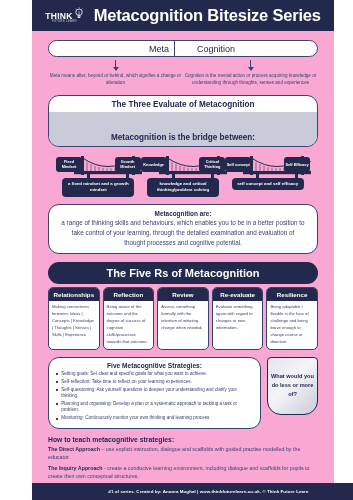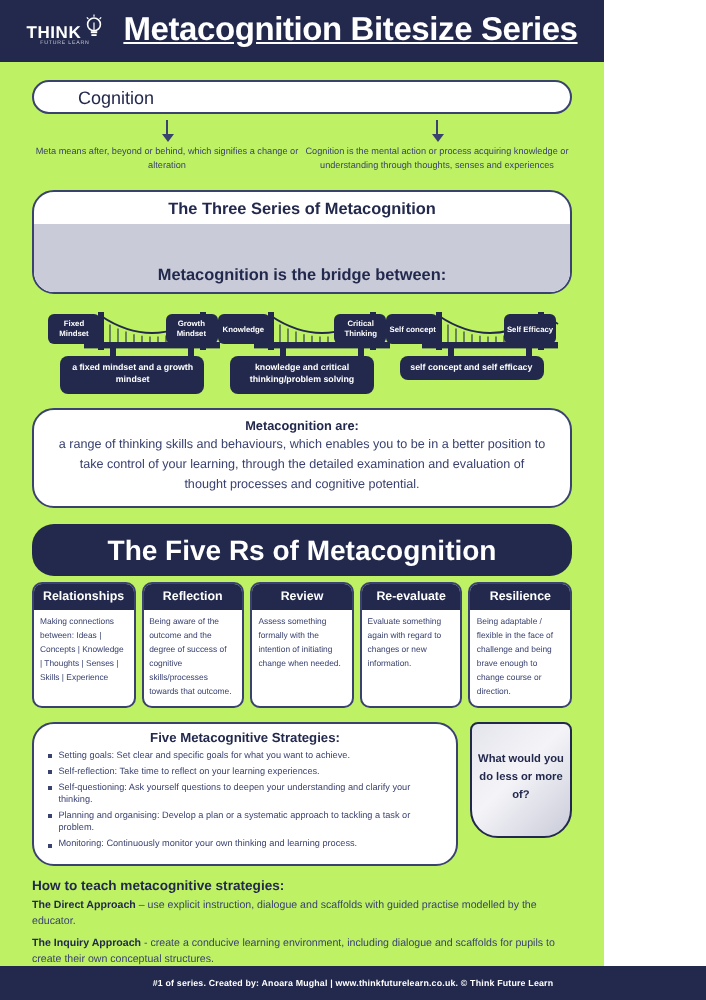--- a/index.html
+++ b/index.html
@@ -2,33 +2,33 @@
 <html><head>
 <meta charset="utf-8">
 <style>
   * { box-sizing: border-box; margin: 0; padding: 0; }
   html, body {
     width: 353px; height: 500px;
     font-family: "Liberation Sans", sans-serif;
     background: #ffffff;
     overflow: hidden;
   }
-  .page { position: relative; width: 302px; height: 500px; background: #bef264; }
+  .page { position: relative; width: 302px; height: 500px; background: #f9a8d4; margin-left: 32px; }
 
   
   .header {
     height: 31px; background: #23294d;
     display: flex; align-items: center; justify-content: center; gap: 10px;
   }
   .logo { display: flex; flex-direction: column; align-items: center; line-height: 1; }
   .logo-row { display: flex; align-items: flex-end; }
   .logo-think { font-size: 8.5px; font-weight: bold; color: #fff; letter-spacing: 0.3px; }
   .logo-bulb { width: 10px; height: 13px; margin-left: 1px; position: relative; }
   .logo-sub { font-size: 2.6px; color: #c9cbd8; letter-spacing: .4px; margin-top: 1px; }
-  .header-title { font-size: 16.5px; font-weight: bold; color: #fff; letter-spacing: -0.2px; text-decoration: underline; }
+  .header-title { font-size: 16.5px; font-weight: bold; color: #fff; letter-spacing: -0.2px; }
 
   
   .band { background: #c9cbd8; padding: 6px 24px 8px; text-align: center; }
   .band-h { font-size: 10px; font-weight: bold; color: #23294d; margin-bottom: 3px; }
   .band-p { font-size: 7.6px; font-weight: bold; color: #23294d; line-height: 1.35; }
 
   
   .obox {
     border: 1.2px solid #3a4270; border-radius: 11px; background: #fff;
   }
@@ -88,21 +88,21 @@
 
   
   .are-wrap { margin: 7px 16px 0; padding: 5px 12px 6px; text-align: center; }
   .are-h { font-size: 6.4px; font-weight: bold; color: #23294d; margin-bottom: 1px; }
   .are-p { font-size: 6.3px; color: #3a4270; line-height: 1.55; }
 
   
   .five-wrap { margin: 8px 16px 0; }
   .five-head {
     background: #23294d; color: #fff; border-radius: 11px;
-    text-align: center; font-size: 14px; font-weight: bold; padding: 5px 0;
+    text-align: center; font-size: 11px; font-weight: bold; padding: 5px 0;
   }
   .five-row { display: flex; gap: 3px; margin-top: 3px; }
   .five-card {
     flex: 1; border: 1px solid #3a4270; border-radius: 5px; overflow: hidden;
     background: #fff; min-height: 54px;
   }
   .five-card-h {
     background: #23294d; color: #fff; text-align: center;
     font-size: 6.2px; font-weight: bold; padding: 3px 1px;
   }
@@ -158,39 +158,40 @@
         </span>
       </div>
       <div class="logo-sub">FUTURE LEARN</div>
     </div>
     <div class="header-title">Metacognition Bitesize Series</div>
   </div>
 
 
   <div class="meta-wrap">
     <div class="obox meta-box">
+      <div class="meta-left">Meta</div>
       <div class="meta-right">Cognition</div>
     </div>
   </div>
   <div class="arrows">
     <div class="arrow-col">
       <span class="arrow-stem"></span>
       <span class="arrow-head"></span>
       <div class="arrow-txt">Meta means after, beyond or behind, which signifies a change or alteration</div>
     </div>
     <div class="arrow-col">
       <span class="arrow-stem"></span>
       <span class="arrow-head"></span>
       <div class="arrow-txt">Cognition is the mental action or process acquiring knowledge or understanding through thoughts, senses and experiences</div>
     </div>
   </div>
 
   <div class="bridges-wrap">
     <div class="obox bridges-head">
-      <div class="bh1">The Three Series of Metacognition</div>
+      <div class="bh1">The Three Evaluate of Metacognition</div>
       <div class="bh2">Metacognition is the bridge between:</div>
     </div>
     <div class="bridge-row">
 
       <div class="bridge">
         <div class="bridge-top">
           <svg class="bridge-svg" width="104" height="28" viewBox="0 0 104 28">
             <rect x="18" y="18" width="68" height="3.2" fill="#23294d"></rect>
             <rect x="25" y="3" width="3" height="19" fill="#23294d"></rect>
             <rect x="76" y="3" width="3" height="19" fill="#23294d"></rect>

